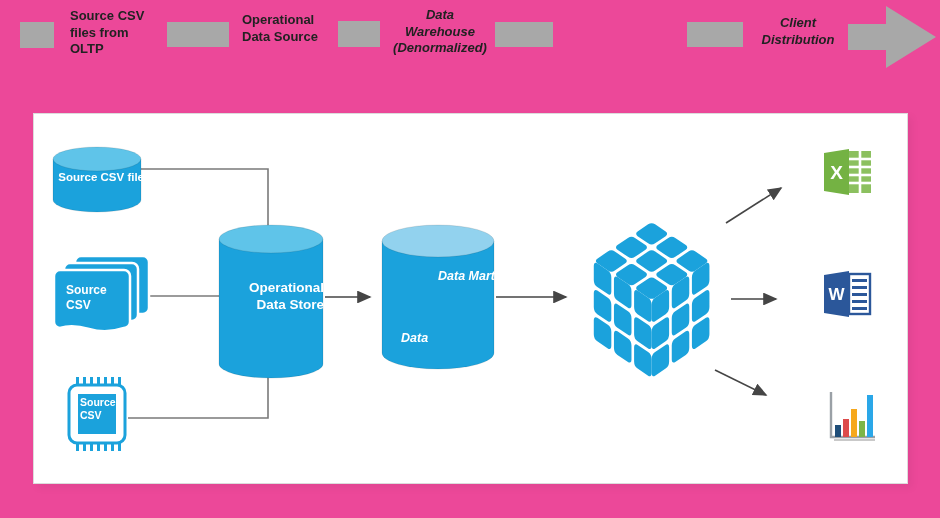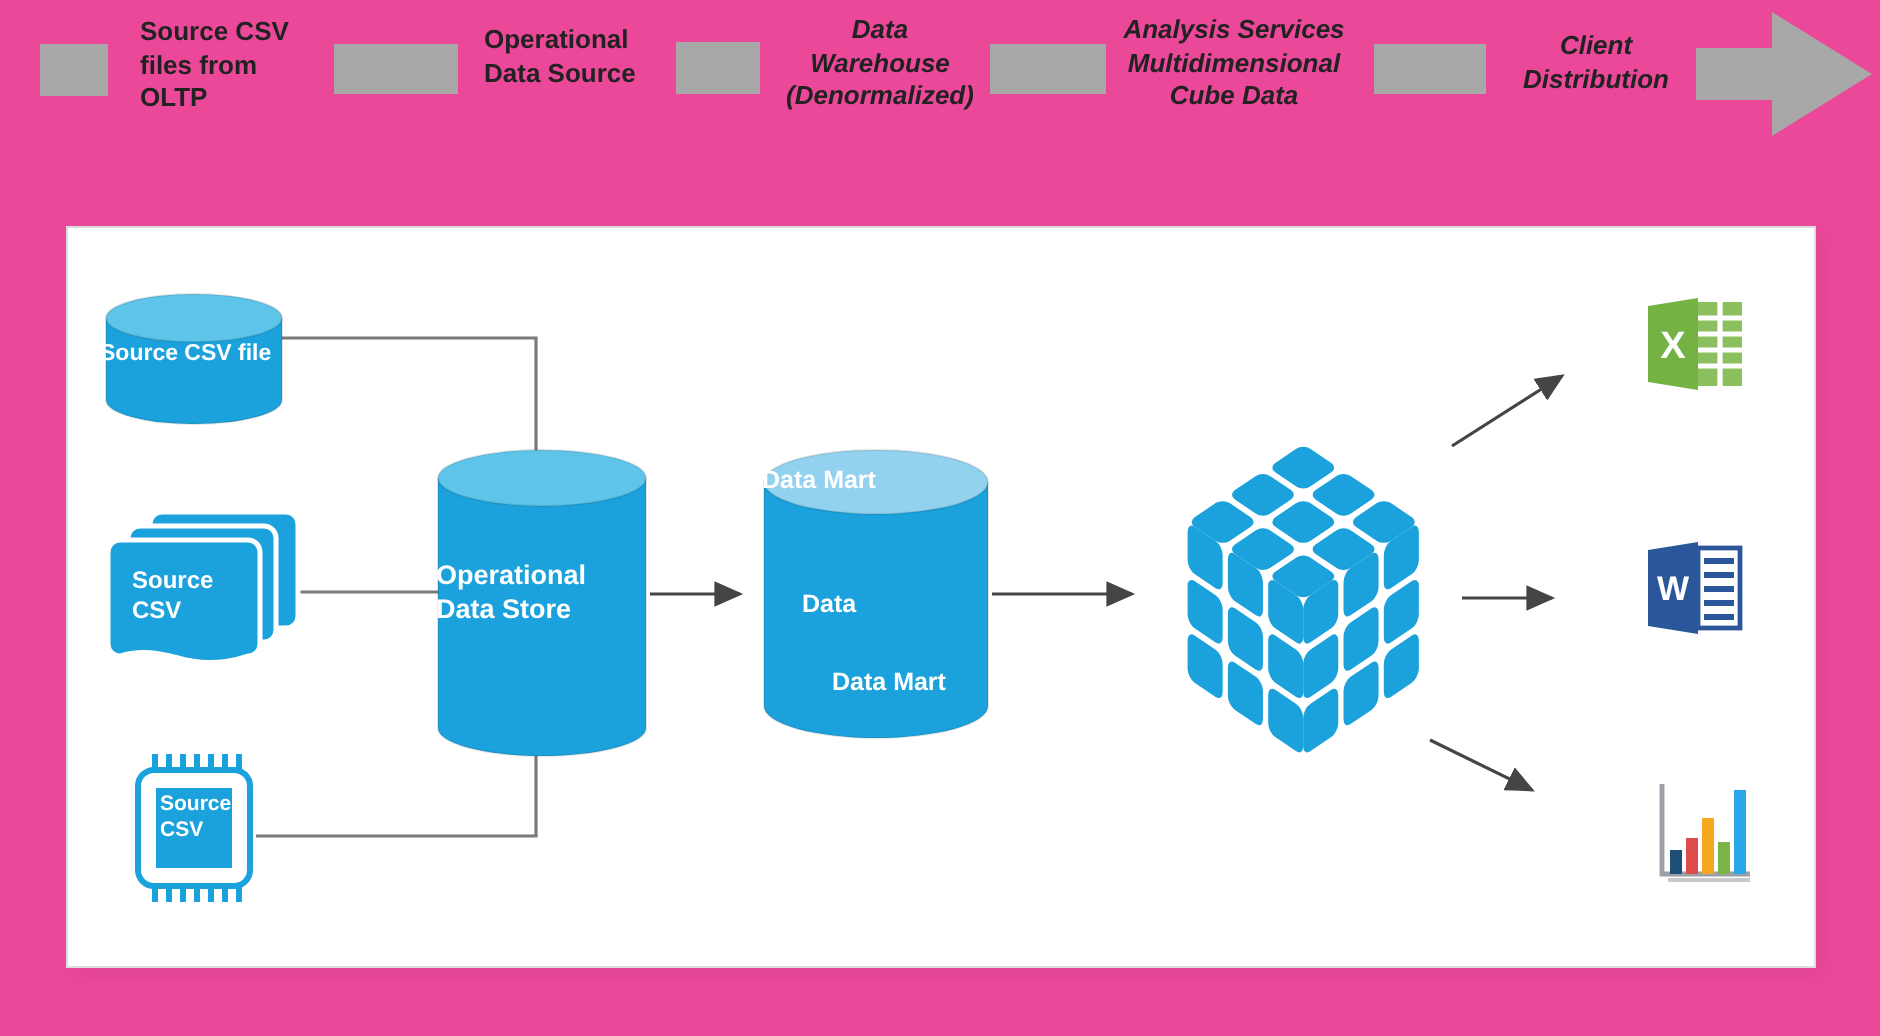--- a/index.html
+++ b/index.html
@@ -22,22 +22,22 @@
   .chip-outline{fill:#ffffff;stroke:var(--accent);stroke-width:3;}
   .chip-core{fill:var(--accent);}
   .chip-pin{fill:var(--accent);}
   .cube-tile{fill:var(--accent);}
   .conn{stroke:var(--connector);stroke-width:1.6;fill:none;}
   .arrowline{stroke:var(--arrow);stroke-width:1.6;fill:none;}
   .ah{fill:var(--arrow);}
   .big-arrow{fill:var(--stepGray);}
   
   .lbl{position:absolute;color:#fff;font-weight:bold;white-space:pre-line;line-height:1.25;}
-  .lbl-c{text-align:left;}
-  .lbl-i{}
+  .lbl-c{text-align:right;}
+  .lbl-i{font-style:italic;margin-top:36px;}
   
   .logo-letter{font-family:"Liberation Sans",sans-serif;font-weight:bold;fill:#ffffff;}
   .excel-front{fill:var(--excelGreen);}
   .word-front{fill:var(--wordBlue);}
   .word-line{fill:var(--wordBlue);}
   .doc-back{fill:#ffffff;stroke:var(--wordBlue);stroke-width:2.4;}
   .sheet-back{fill:var(--excelGrid);}
   .axis{stroke:var(--axisGray);stroke-width:2.4;fill:none;}
   .axis-shadow{stroke:#c9c9c9;stroke-width:2;fill:none;}
 </style>
@@ -54,23 +54,20 @@
   <div class="step-rect" style="left:167px;top:22px;width:62px;height:25px;"></div>
   <div class="step-label" style="left:242px;top:12px;width:92px;">Operational
 Data Source</div>
 
   <div class="step-rect" style="left:338px;top:21px;width:42px;height:26px;"></div>
   <div class="step-label it" style="left:388px;top:7px;width:104px;">Data
 Warehouse
 (Denormalized)</div>
 
   <div class="step-rect" style="left:495px;top:22px;width:58px;height:25px;"></div>
-  <div class="step-label it" style="left:551px;top:7px;width:132px;">Analysis Services
-Multidimensional
-Cube Data</div>
 
   <div class="step-rect" style="left:687px;top:22px;width:56px;height:25px;"></div>
   <div class="step-label it" style="left:750px;top:15px;width:96px;">Client
 Distribution</div>
 
   <svg class="abs" style="left:848px;top:2px;" width="88" height="70" viewBox="0 0 88 70">
     <polygon class="big-arrow" points="0,22 38,22 38,4 88,35 38,66 38,48 0,48"></polygon>
   </svg>
 
   <div class="panel"></div>

